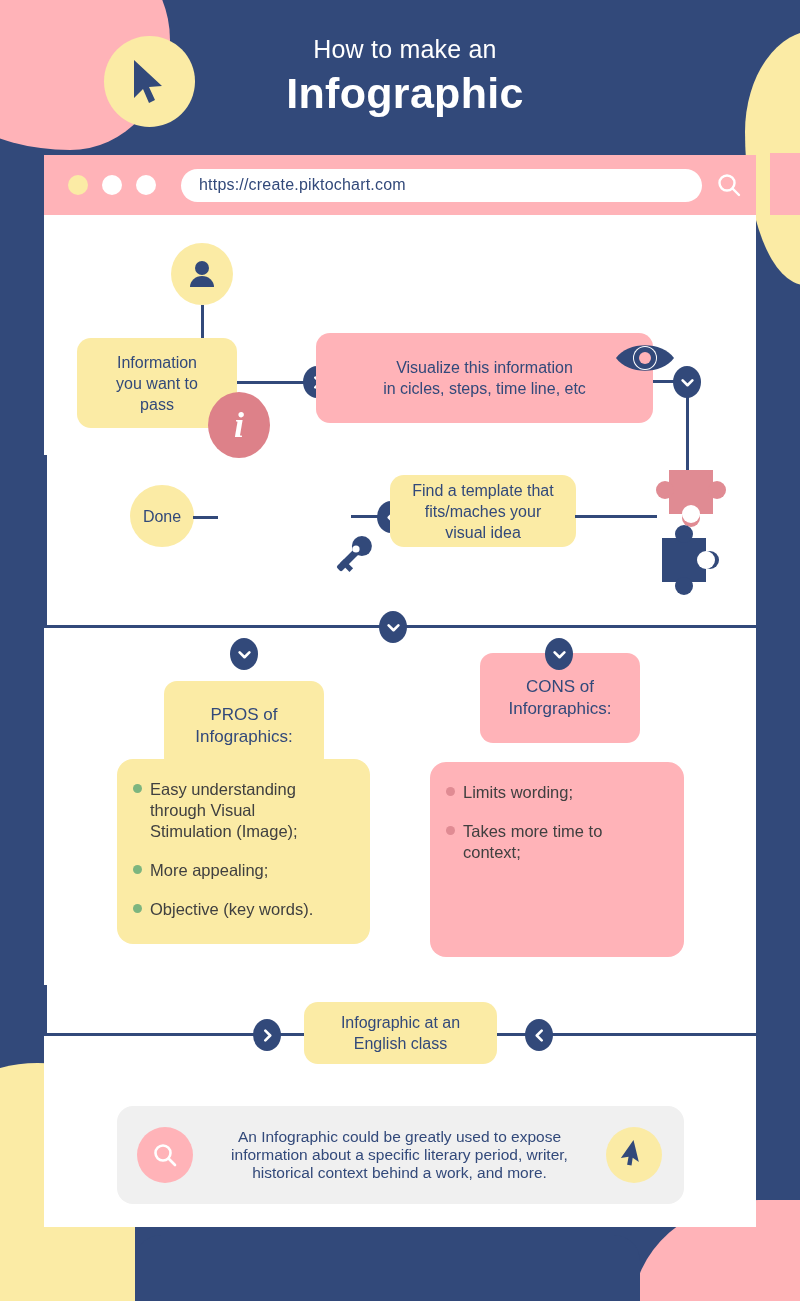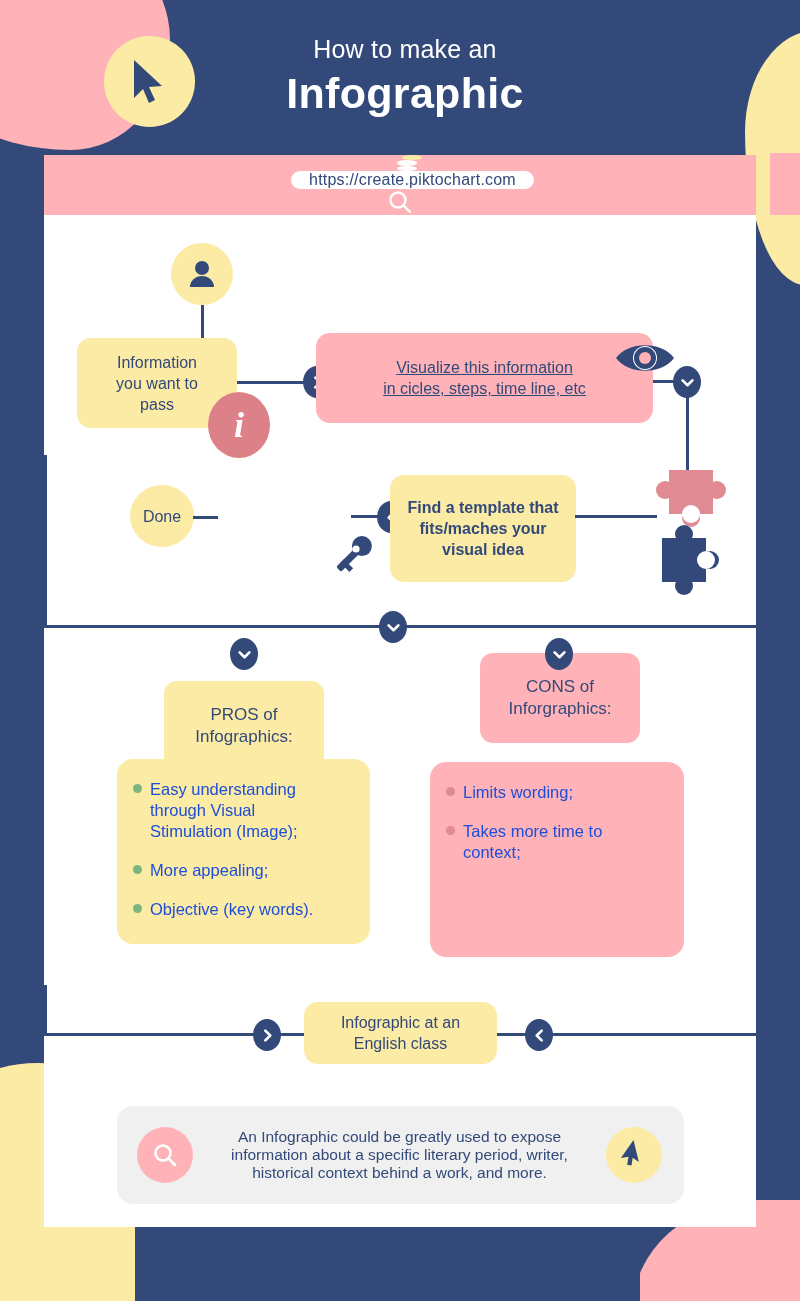--- a/index.html
+++ b/index.html
@@ -47,21 +47,21 @@
   .title-small{font-size:25px;letter-spacing:.2px;font-weight:400;line-height:30px;}
   .title-big{font-size:43px;font-weight:700;line-height:54px;margin-top:2px;letter-spacing:.3px;}
 
   
   .browser{
     position:absolute;left:44px;top:155px;width:712px;height:1072px;
     background:#ffffff;
   }
   .browser-bar{
     position:absolute;left:0;top:0;width:712px;height:60px;background:#ffb3b8;
-    display:flex;align-items:center;flex-direction:column;
+    display:flex;align-items:center;
   }
   .dot{width:20px;height:20px;border-radius:50%;background:#ffffff;margin-left:14px;}
   .dot.first{margin-left:24px;background:#fbeba5;}
   .urlbar{
     flex:1;height:33px;margin-left:25px;background:#ffffff;border-radius:17px;
     display:flex;align-items:center;padding:0 18px;box-sizing:border-box;
   }
   .urltext{font-size:16px;color:#32497a;letter-spacing:.2px;}
   .search-btn{width:54px;display:flex;align-items:center;justify-content:center;}
 
@@ -83,21 +83,21 @@
   .chev{width:13px;height:13px;}
 
   
   .headbox{
     position:absolute;width:160px;height:90px;border-radius:13px;
     display:flex;align-items:center;justify-content:center;text-align:center;
     color:#32497a;font-size:17px;line-height:22px;
   }
   .listbox{
     position:absolute;border-radius:16px;padding:20px 32px 18px 16px;box-sizing:border-box;
-    color:#1d4ed8;font-size:16.5px;line-height:21px;
+    color:#404040;font-size:16.5px;line-height:21px;
   }
   .li{display:flex;margin-bottom:18px;}
   .li:last-child{margin-bottom:0;}
   .bullet{
     flex:0 0 auto;width:9px;height:9px;border-radius:50%;margin:5px 8px 0 0;
   }
   .bullet.green{background:#7cb57f;}
   .bullet.rose{background:#e08b93;}
 
   
@@ -186,21 +186,21 @@
       <span>i</span>
     </div>
 
     <div class="line hline" style="left:193px;top:226px;width:85px;"></div>
     <div class="circ" style="left:259px;top:211px;">
       <svg class="chev" viewBox="0 0 12 12" aria-hidden="true">
           <path d="M4 1.5 L8.5 6 L4 10.5" fill="none" stroke="#fff" stroke-width="2.4" stroke-linecap="round" stroke-linejoin="round"></path>
         </svg>
     </div>
 
-    <div class="node pink" style="left:272px;top:178px;width:337px;height:90px;text-decoration:underline;">
+    <div class="node pink" style="left:272px;top:178px;width:337px;height:90px;">
       <span style="white-space:pre-line;">Visualize this information
 in cicles, steps, time line, etc</span>
     </div>
 
     <div class="badge" style="left:570px;top:182px;">
       <svg width="62" height="42" viewBox="0 0 62 42" aria-hidden="true">
         <path d="M2 21 C14 4, 48 4, 60 21 C48 38, 14 38, 2 21 Z" fill="#32497a"></path>
         <circle cx="31" cy="21" r="12" fill="#ffffff"></circle>
         <circle cx="31" cy="21" r="11" fill="#32497a"></circle>
         <circle cx="31" cy="21" r="6" fill="#ffb3b8"></circle>
@@ -256,21 +256,21 @@
       </svg>
     </div>
 
     <div class="line hline" style="left:307px;top:360px;width:60px;"></div>
     <div class="circ" style="left:333px;top:346px;">
       <svg class="chev" viewBox="0 0 12 12" aria-hidden="true">
           <path d="M8 1.5 L3.5 6 L8 10.5" fill="none" stroke="#fff" stroke-width="2.4" stroke-linecap="round" stroke-linejoin="round"></path>
         </svg>
     </div>
 
-    <div class="node yellow" style="left:346px;top:320px;width:186px;height:107px;font-weight:bold;">
+    <div class="node yellow" style="left:346px;top:320px;width:186px;height:72px;">
       <span style="white-space:pre-line;">Find a template that
 fits/maches your
 visual idea</span>
     </div>
     <div class="line hline" style="left:531px;top:360px;width:82px;"></div>
 
     <div class="line hline" style="left:0px;top:470px;width:712px;"></div>
     <div class="line vline" style="left:0px;top:300px;height:172px;"></div>
     <div class="circ" style="left:335px;top:456px;">
       <svg class="chev" viewBox="0 0 12 12" aria-hidden="true">

